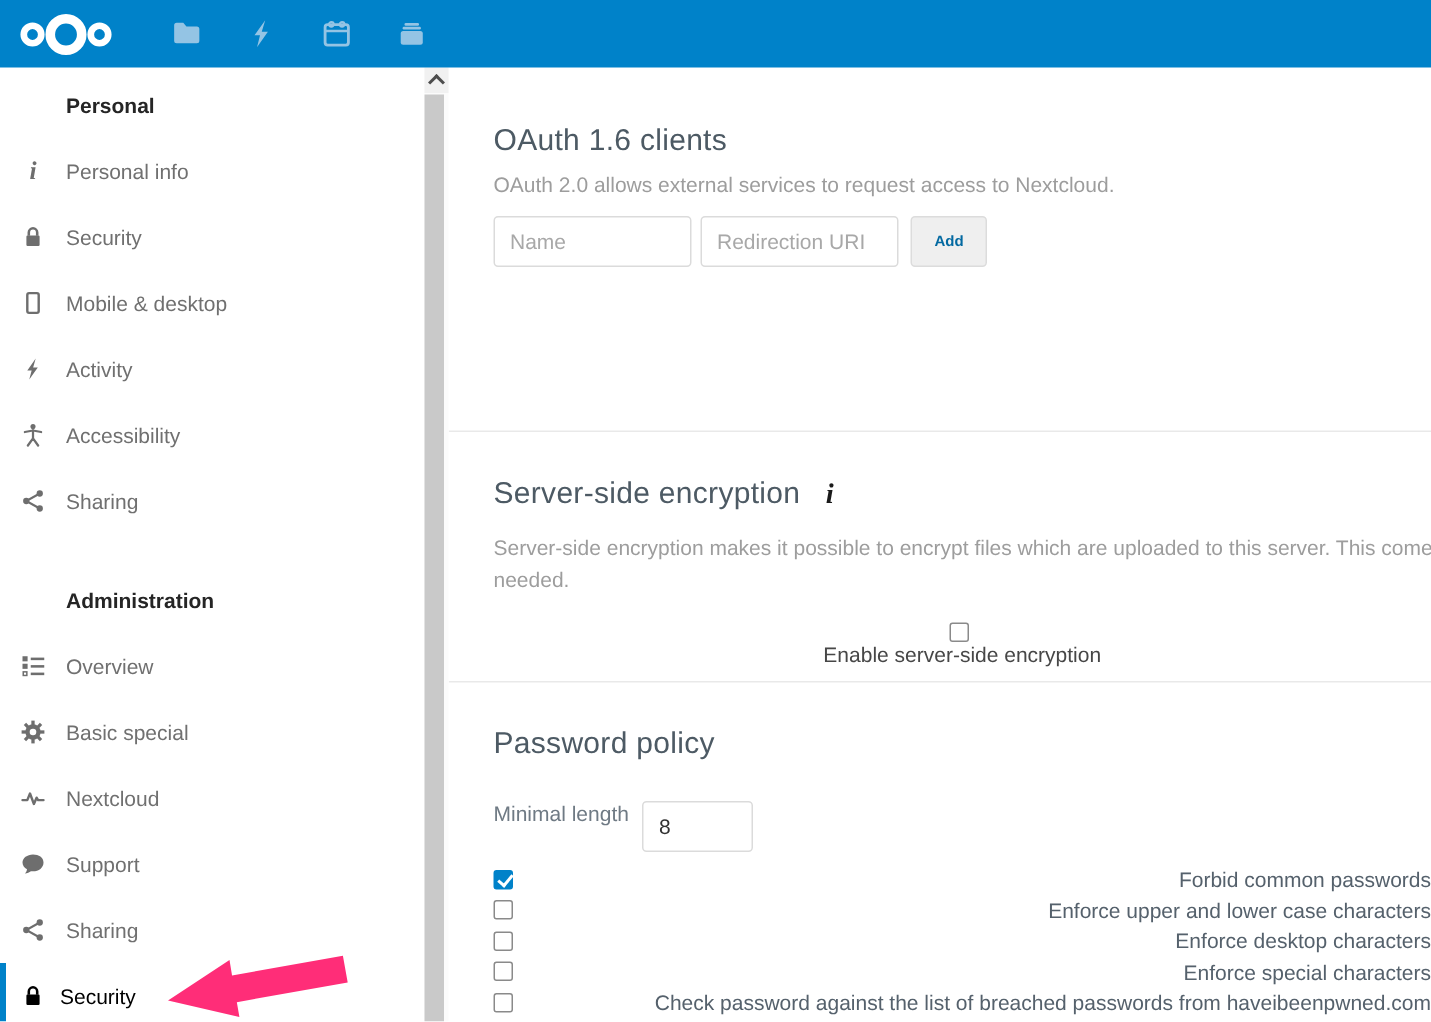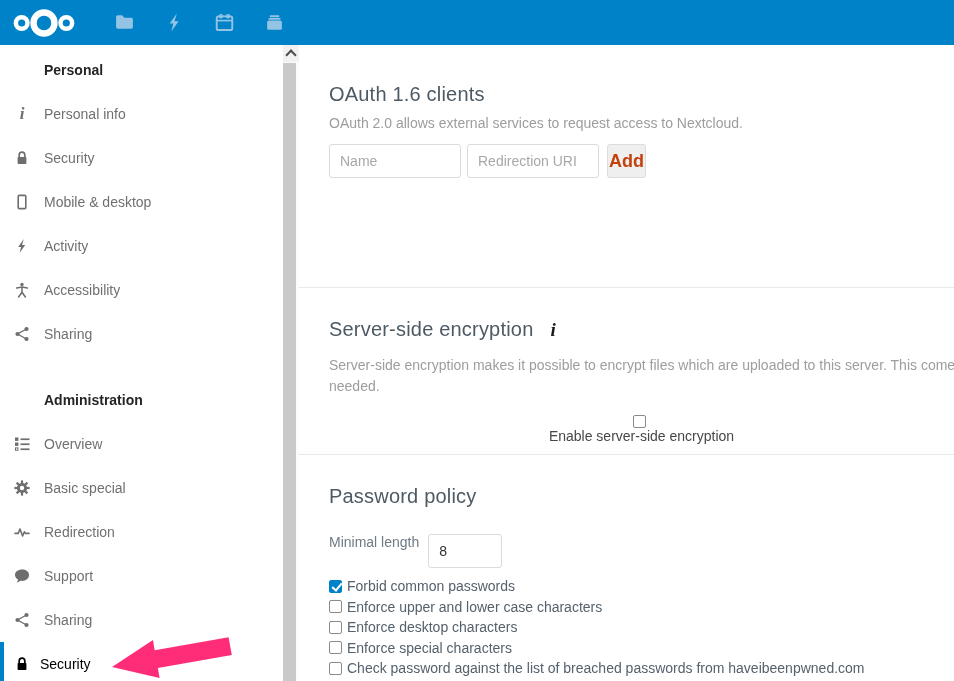--- a/index.html
+++ b/index.html
@@ -73,22 +73,22 @@
   .enc-hint{margin-top:14px;line-height:21px;}
   .sub-label{margin-top:42px;font-size:15px;color:#535353;}
   .oauth-form{margin-top:13px;display:flex;align-items:center;}
   .txt-input{
     height:32px;width:110px;border:1px solid #dbdbdb;border-radius:3px;
     padding:0 10px;font-size:14px;color:#333;font-family:"Liberation Sans",sans-serif;outline:none;
   }
   .txt-input::placeholder{color:#a8a8a8;}
   .txt-input + .txt-input{margin-left:6px;}
   .btn{
-    margin-left:8px;height:34px;padding:0 1px;background:#efefef;border:1px solid #dcdcdc;
-    border-radius:3px;font-size:18px;font-weight:bold;color:#c2410c;cursor:pointer;
+    margin-left:8px;height:34px;padding:0 15px;background:#efefef;border:1px solid #dcdcdc;
+    border-radius:3px;font-size:10px;font-weight:bold;color:#0369a1;cursor:pointer;
     font-family:"Liberation Sans",sans-serif;
   }
   .info-i{
     font-family:"Liberation Serif",serif;font-style:italic;font-weight:bold;
     font-size:19px;color:#1a1a1a;margin-left:17px;cursor:pointer;
   }
   .checkrow{display:flex;align-items:center;font-size:14px;color:#4c545c;cursor:pointer;}
   .enc-check{margin-top:18px;color:#474747;flex-direction:column;}
   input[type=checkbox]{
     appearance:none;-webkit-appearance:none;width:13px;height:13px;flex:none;
@@ -96,21 +96,21 @@
     position:relative;cursor:pointer;
   }
   input[type=checkbox]:checked{background:#0082c9;border-color:#0082c9;}
   input[type=checkbox]:checked::after{
     content:"";position:absolute;left:3.5px;top:0.5px;width:4px;height:8px;
     border:solid #fff;border-width:0 2px 2px 0;transform:rotate(40deg);
   }
   .minlen-row{margin-top:26px;display:flex;align-items:flex-start;font-size:14px;color:#6f7a84;}
   .minlen-input{width:52px;margin-left:9px;}
   .pp-checks{margin-top:8px;}
-  .pp-checks .checkrow{height:20.5px;color:#55616c;}
+  .pp-checks .checkrow{height:20.5px;color:#55616c;justify-content:space-between;}
   
   .annotation{position:absolute;left:0;top:0;width:954px;height:681px;pointer-events:none;z-index:9;}
 </style>
 </head>
 <body>
 
 <div class="topbar">
   <div class="logo">
     <svg viewBox="0 0 68 32" width="66" height="32">
       <g fill="none" stroke="#ffffff">
@@ -237,21 +237,21 @@
           </svg>
         </span>
         <span class="slabel">Basic special</span>
       </div>
       <div class="side-item">
         <span class="sicon">
           <svg viewBox="0 0 16 16">
             <path d="M1 9.4h3.2L6 5l2.6 7 1.8-4.2 1 1.6H15" fill="none" stroke="currentColor" stroke-width="1.6" stroke-linecap="round" stroke-linejoin="round"></path>
           </svg>
         </span>
-        <span class="slabel">Redirection</span>
+        <span class="slabel">Nextcloud</span>
       </div>
       <div class="side-item">
         <span class="sicon">
           <svg viewBox="0 0 16 16">
             <path d="M8 1.6C4.1 1.6 1 4 1 7c0 1.9 1.2 3.5 3 4.5-.1 1-.5 2-1.4 2.9 1.6-.2 3-.8 4-1.6.4.1.9.1 1.4.1 3.9 0 7-2.4 7-5.9s-3.1-5.4-7-5.4z" fill="currentColor"></path>
           </svg>
         </span>
         <span class="slabel">Support</span>
       </div>
       <div class="side-item">

